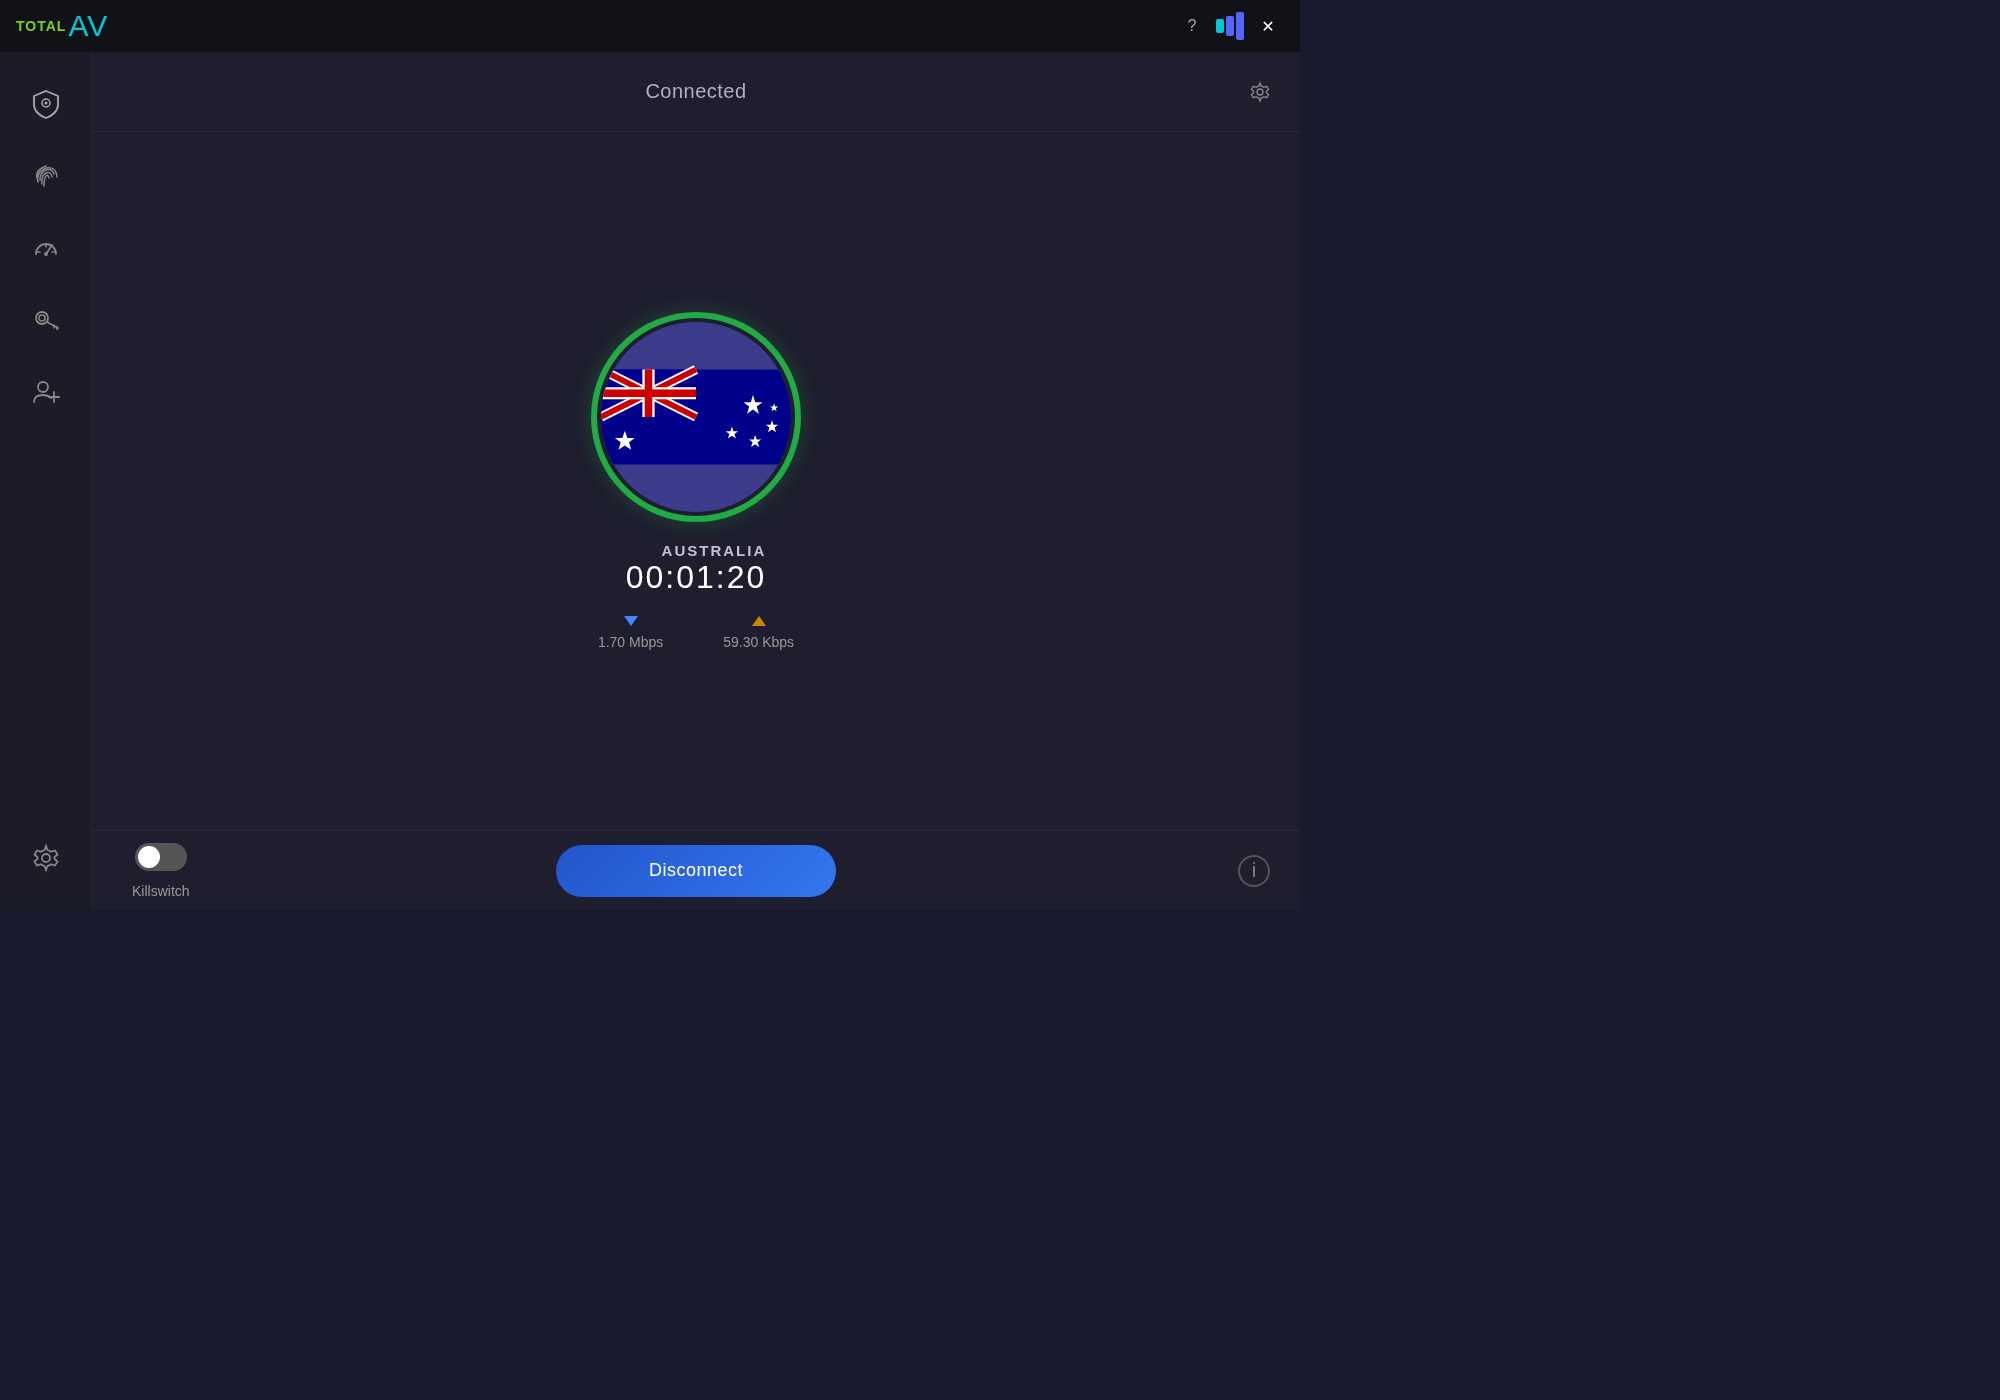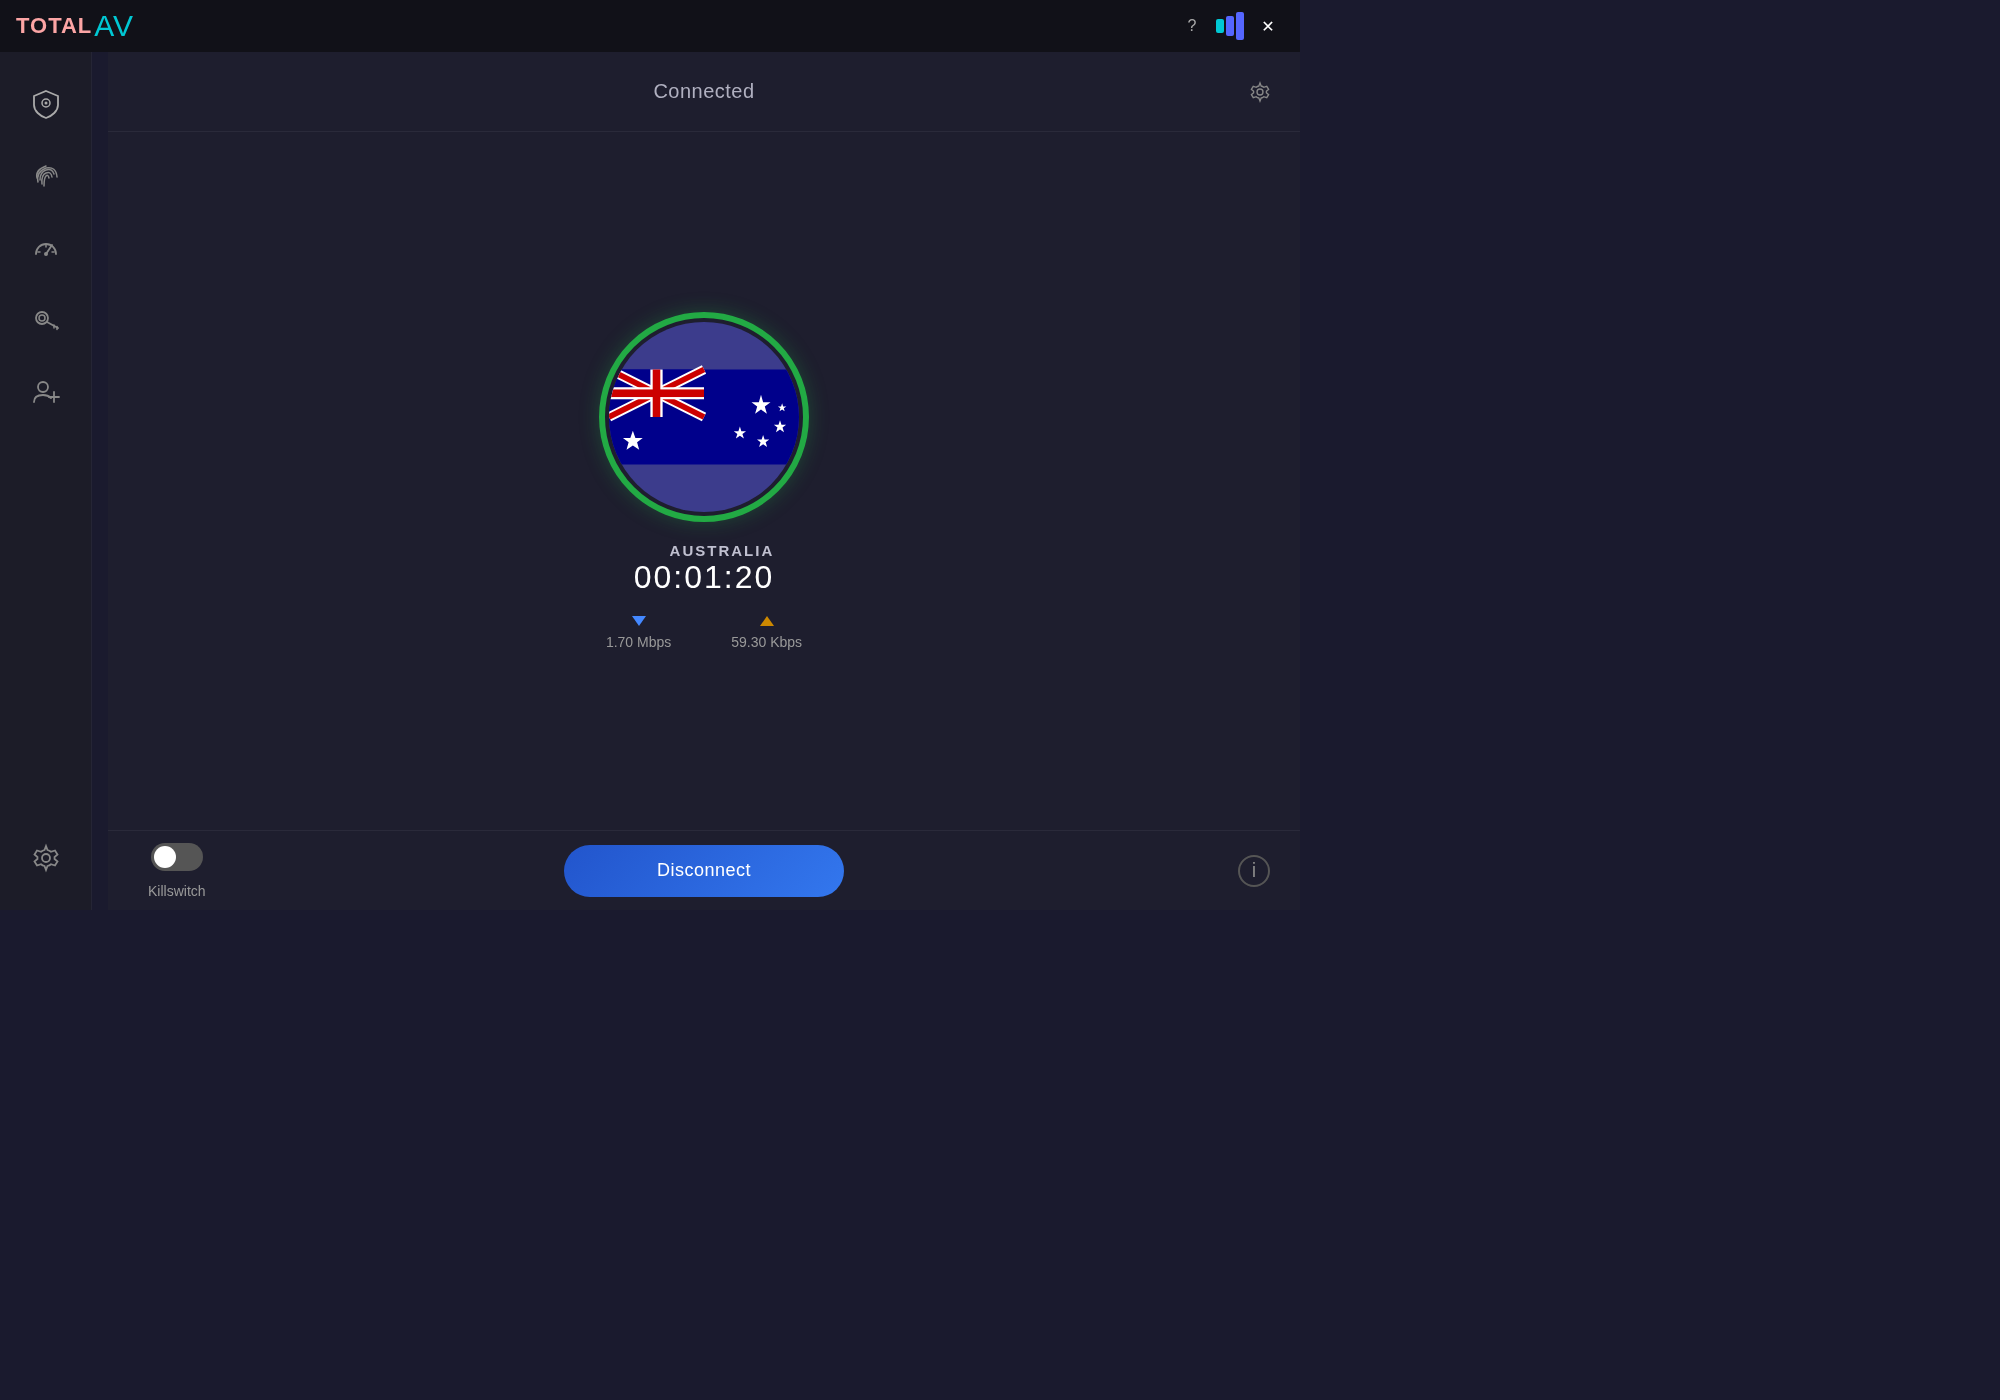--- a/index.html
+++ b/index.html
@@ -25,22 +25,22 @@
       flex-shrink: 0;
     }
 
     .logo {
       display: flex;
       align-items: center;
       gap: 2px;
     }
 
     .logo-total {
-      color: #fca5a5;
-      font-size: 22px;
+      color: #84cc16;
+      font-size: 14px;
       font-weight: 700;
       letter-spacing: 1px;
     }
 
     .logo-av {
       color: #00c8d4;
       font-size: 30px;
       font-weight: 400;
       letter-spacing: 1px;
     }
@@ -79,21 +79,20 @@
     .vpn-bar {
       width: 8px;
       border-radius: 2px;
     }
 
     
     .main {
       display: flex;
       flex: 1;
       overflow: hidden;
-      gap: 16px;
     }
 
     
     .sidebar {
       width: 92px;
       background: #1c1c28;
       display: flex;
       flex-direction: column;
       align-items: center;
       padding: 20px 0;

